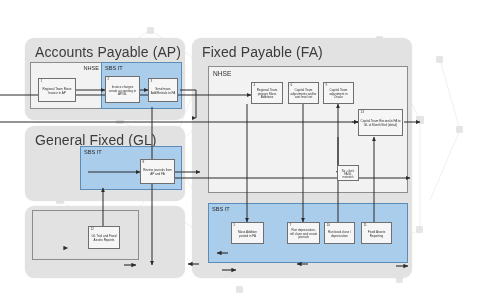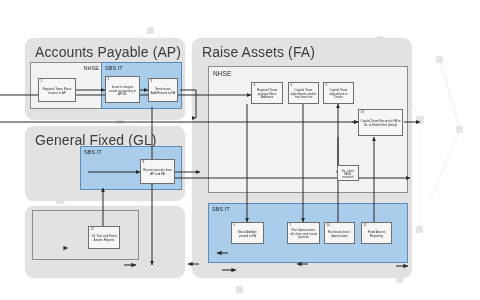--- a/index.html
+++ b/index.html
@@ -112,21 +112,21 @@
 
   <div class="sublane nhse" style="left:30px;top:62px;width:71px;height:45px;">
     <div class="sublane-title tr">NHSE</div>
   </div>
 
   <div class="sublane sbsit" style="left:101px;top:62px;width:79px;height:45px;">
     <div class="sublane-title tl">SBS IT</div>
   </div>
 
   <div class="lane" style="left:192px;top:38px;width:220px;height:240px;">
-    <div class="lane-title">Raise Assets (FA)</div>
+    <div class="lane-title">Fixed Payable (FA)</div>
   </div>
 
   <div class="sublane nhse" style="left:208px;top:66px;width:198px;height:125px;">
     <div class="sublane-title tl" style="font-size:6.6px;left:4px;top:3px;">NHSE</div>
   </div>
 
   <div class="sublane sbsit" style="left:208px;top:203px;width:198px;height:58px;">
     <div class="sublane-title tl">SBS IT</div>
   </div>
 

